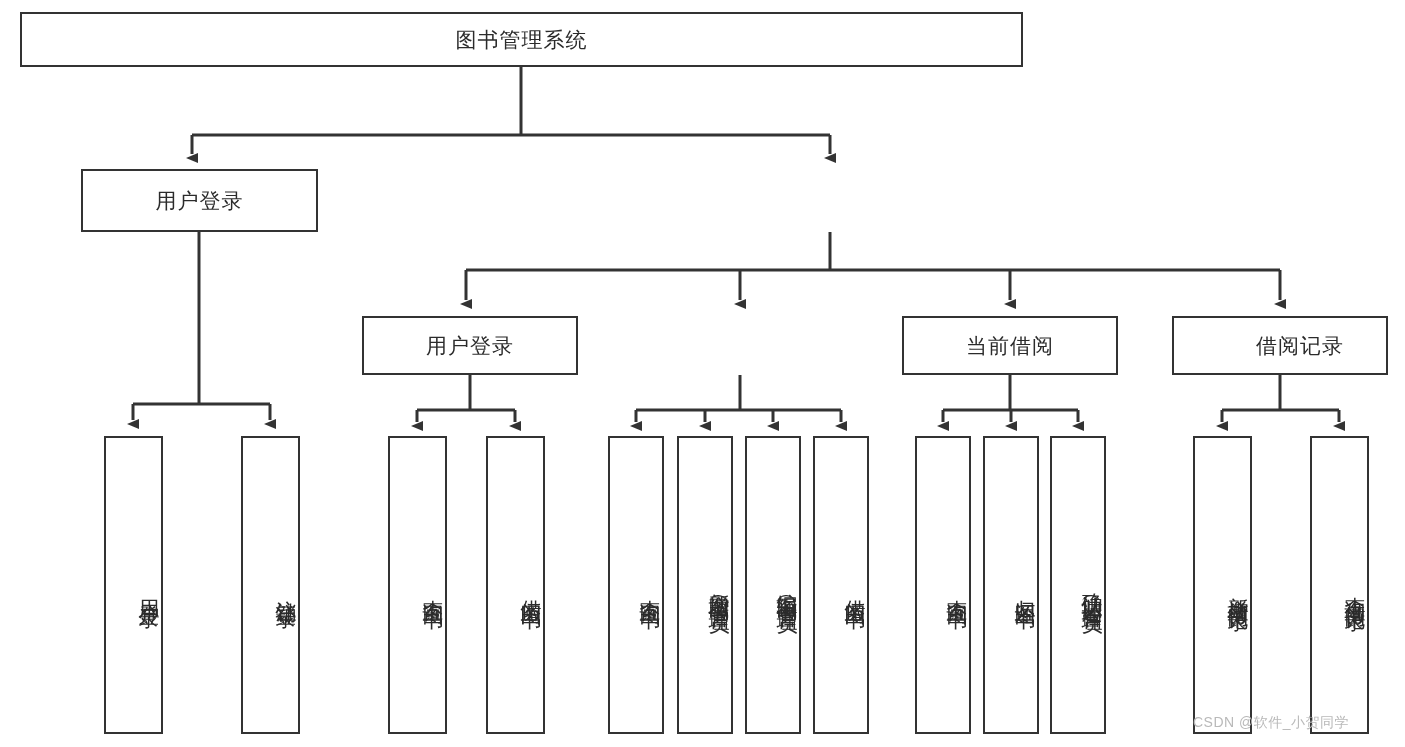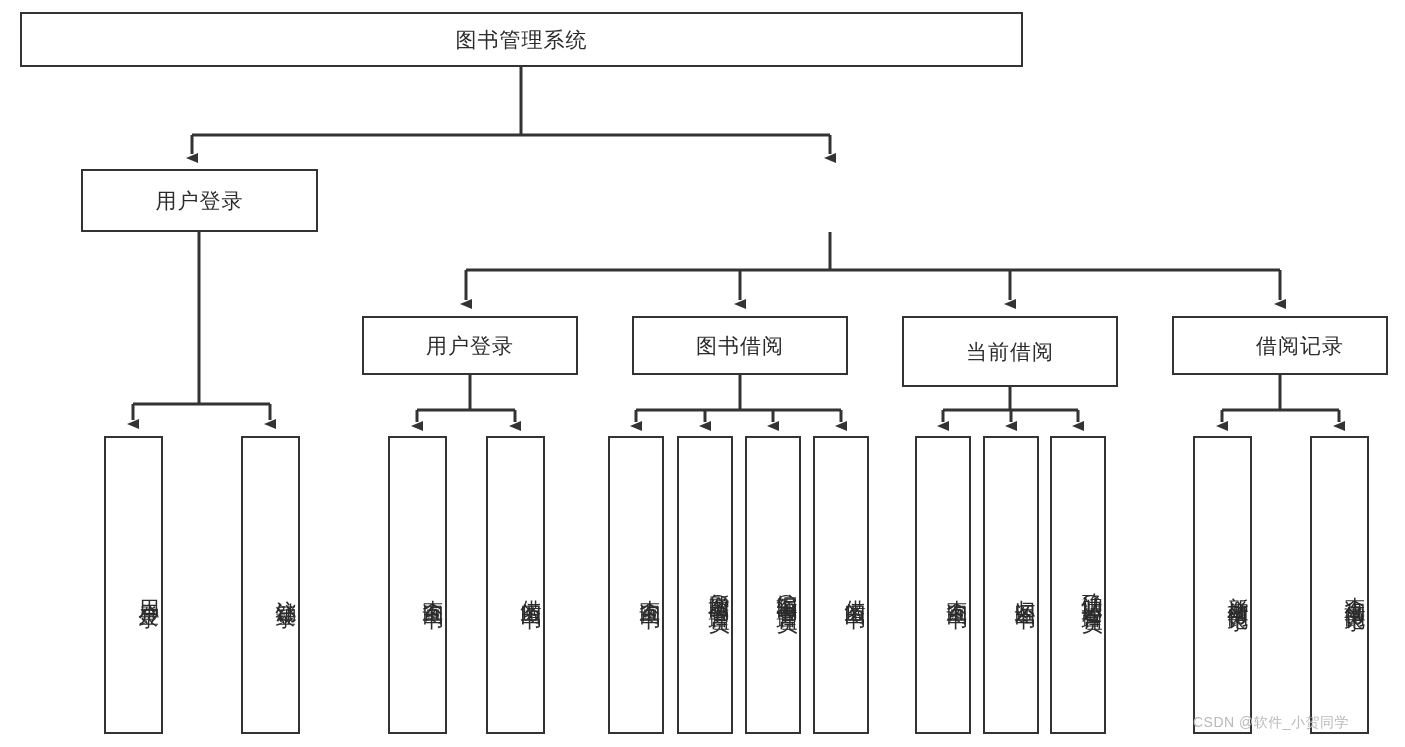--- a/index.html
+++ b/index.html
@@ -137,25 +137,22 @@
 
   <div class="node horiz" style="left:81px; top:169px; width:237px; height:63px;">
     <span>用户登录</span>
   </div>
 
 
   <div class="node horiz" style="left:362px; top:316px; width:216px; height:59px;">
     <span>用户登录</span>
   </div>
 
-  <div class="node horiz" style="left:632px; top:316px; width:216px; height:59px;">
-    <span>图书借阅</span>
-  </div>
-
-  <div class="node horiz" style="left:902px; top:316px; width:216px; height:71px;">
+
+  <div class="node horiz" style="left:902px; top:316px; width:216px; height:59px;">
     <span>当前借阅</span>
   </div>
 
   <div class="node horiz" style="left:1172px; top:316px; width:216px; height:59px;padding-left:40px;">
     <span>借阅记录</span>
   </div>
 
   <div class="node vert" style="left:104px; top:436px; width:59px; height:298px;">
     <span class="vtext">用户登录</span>
   </div>

